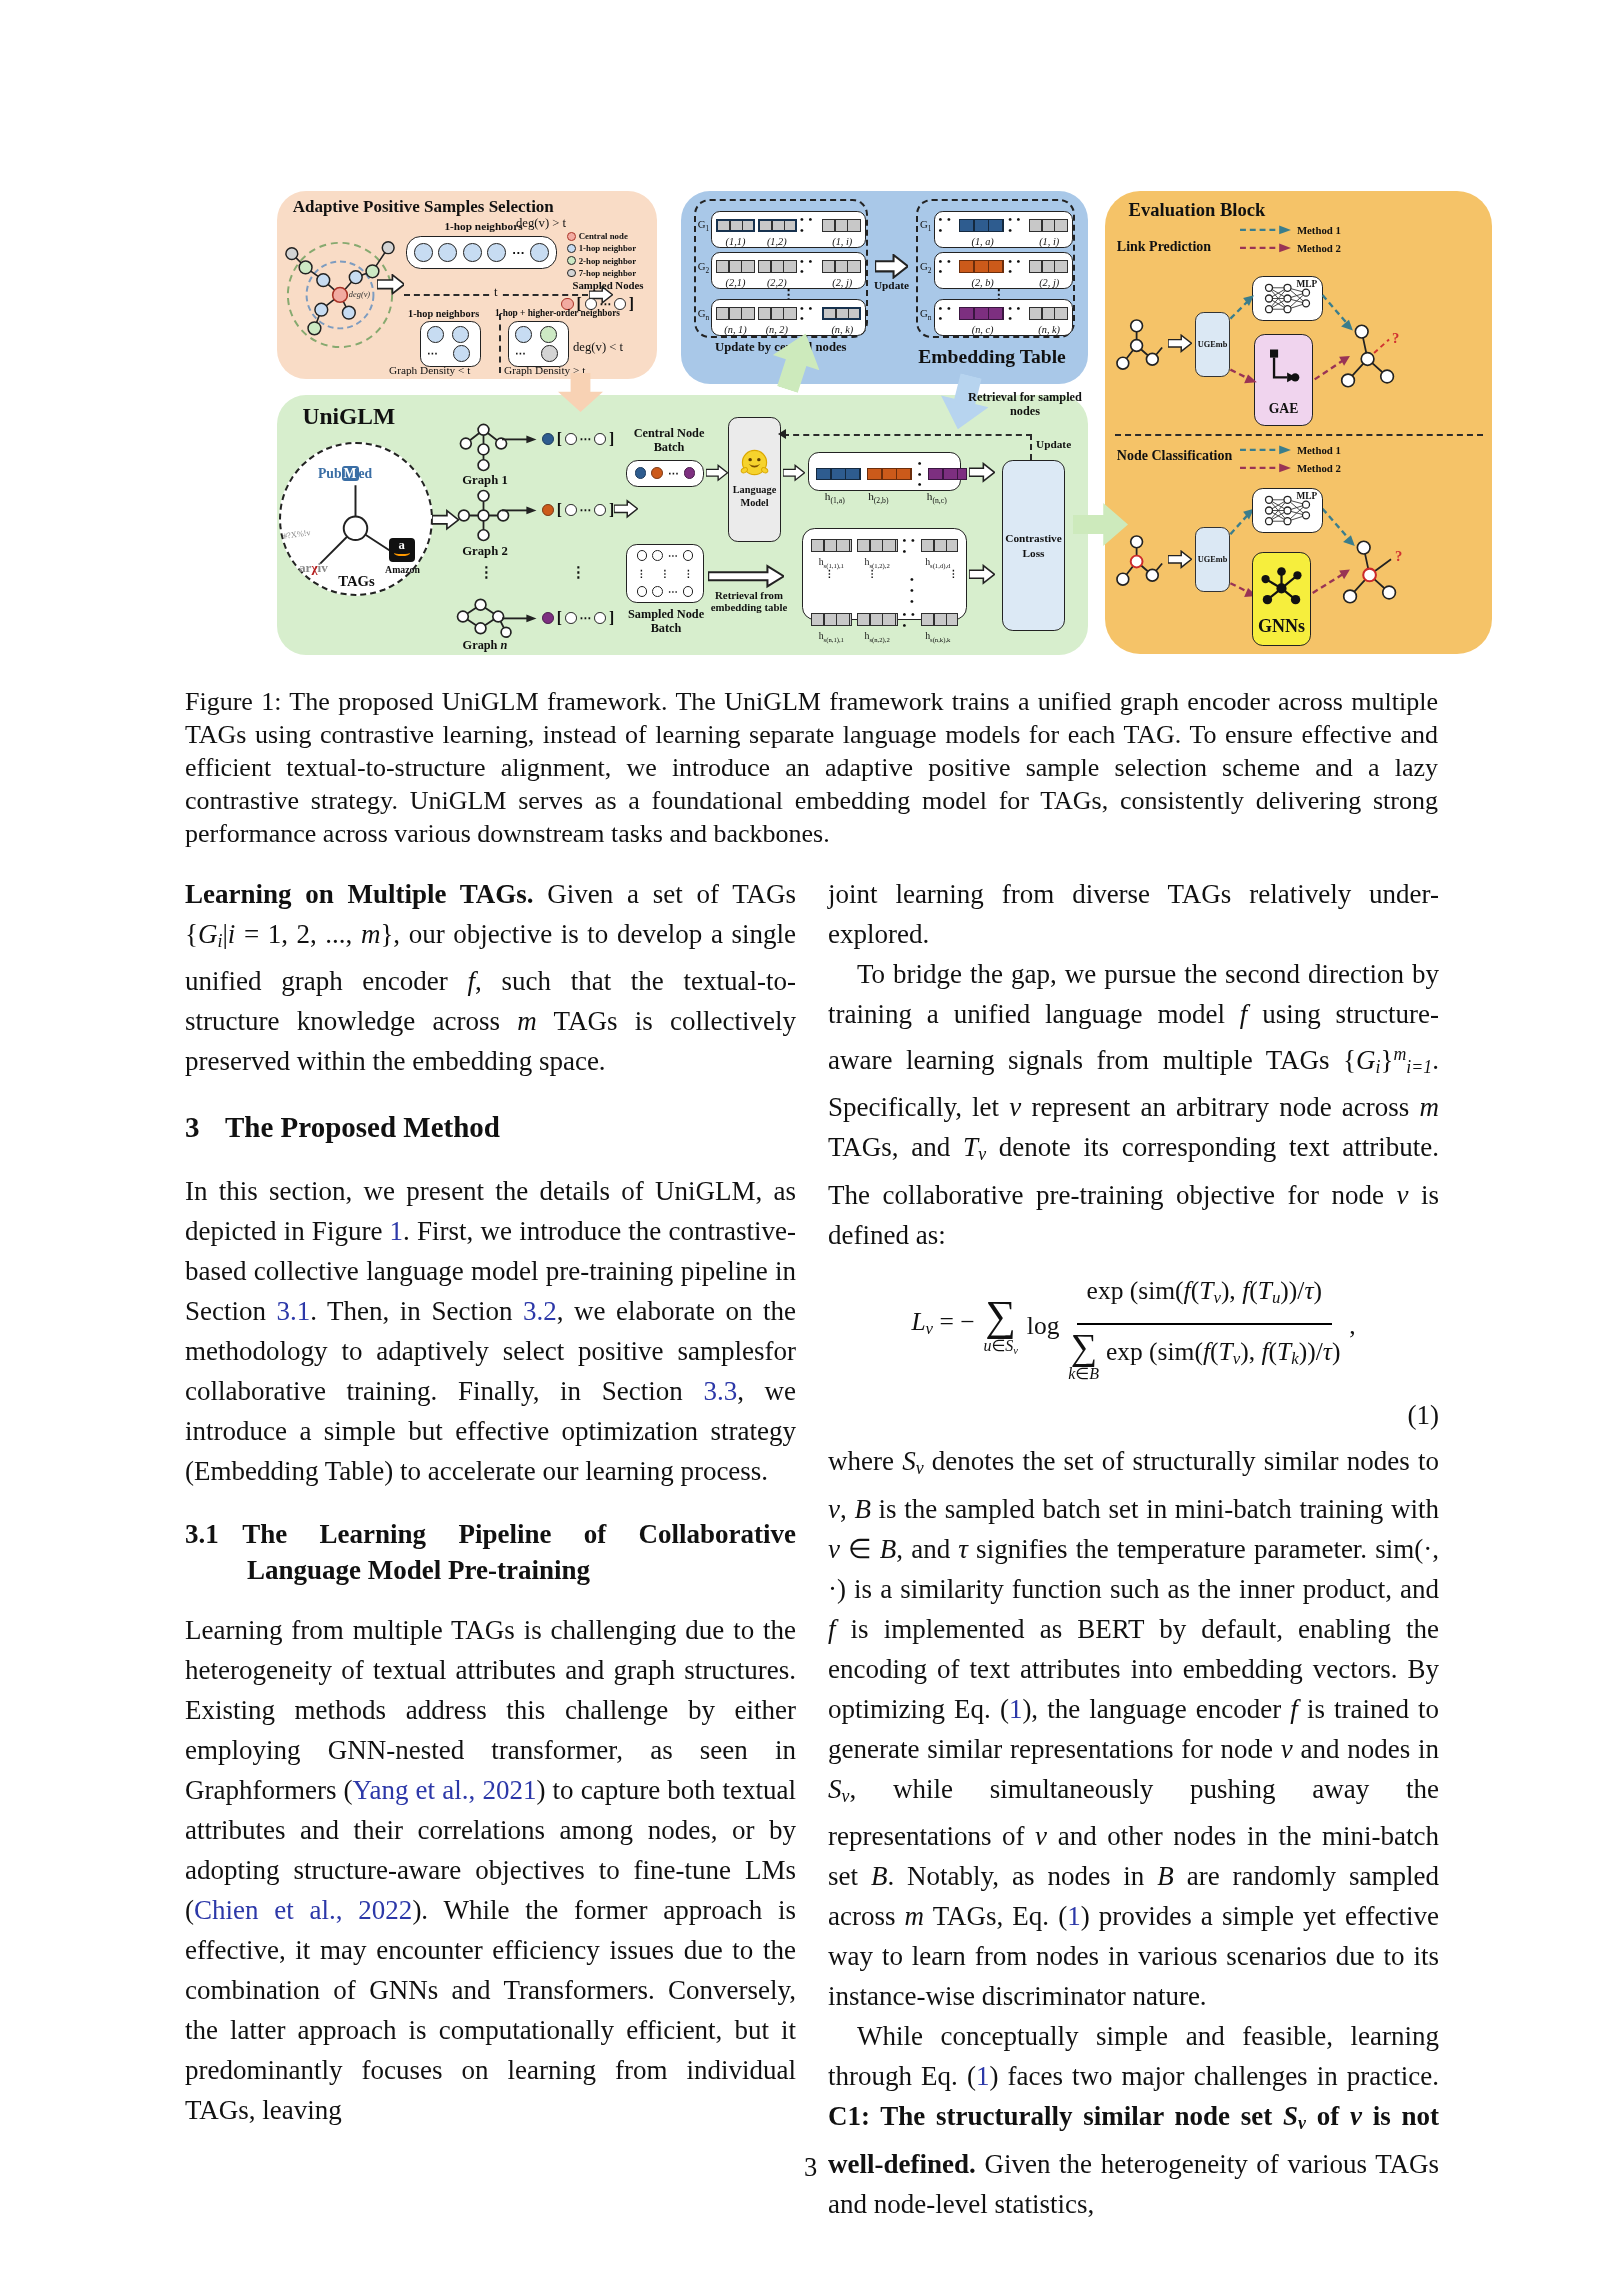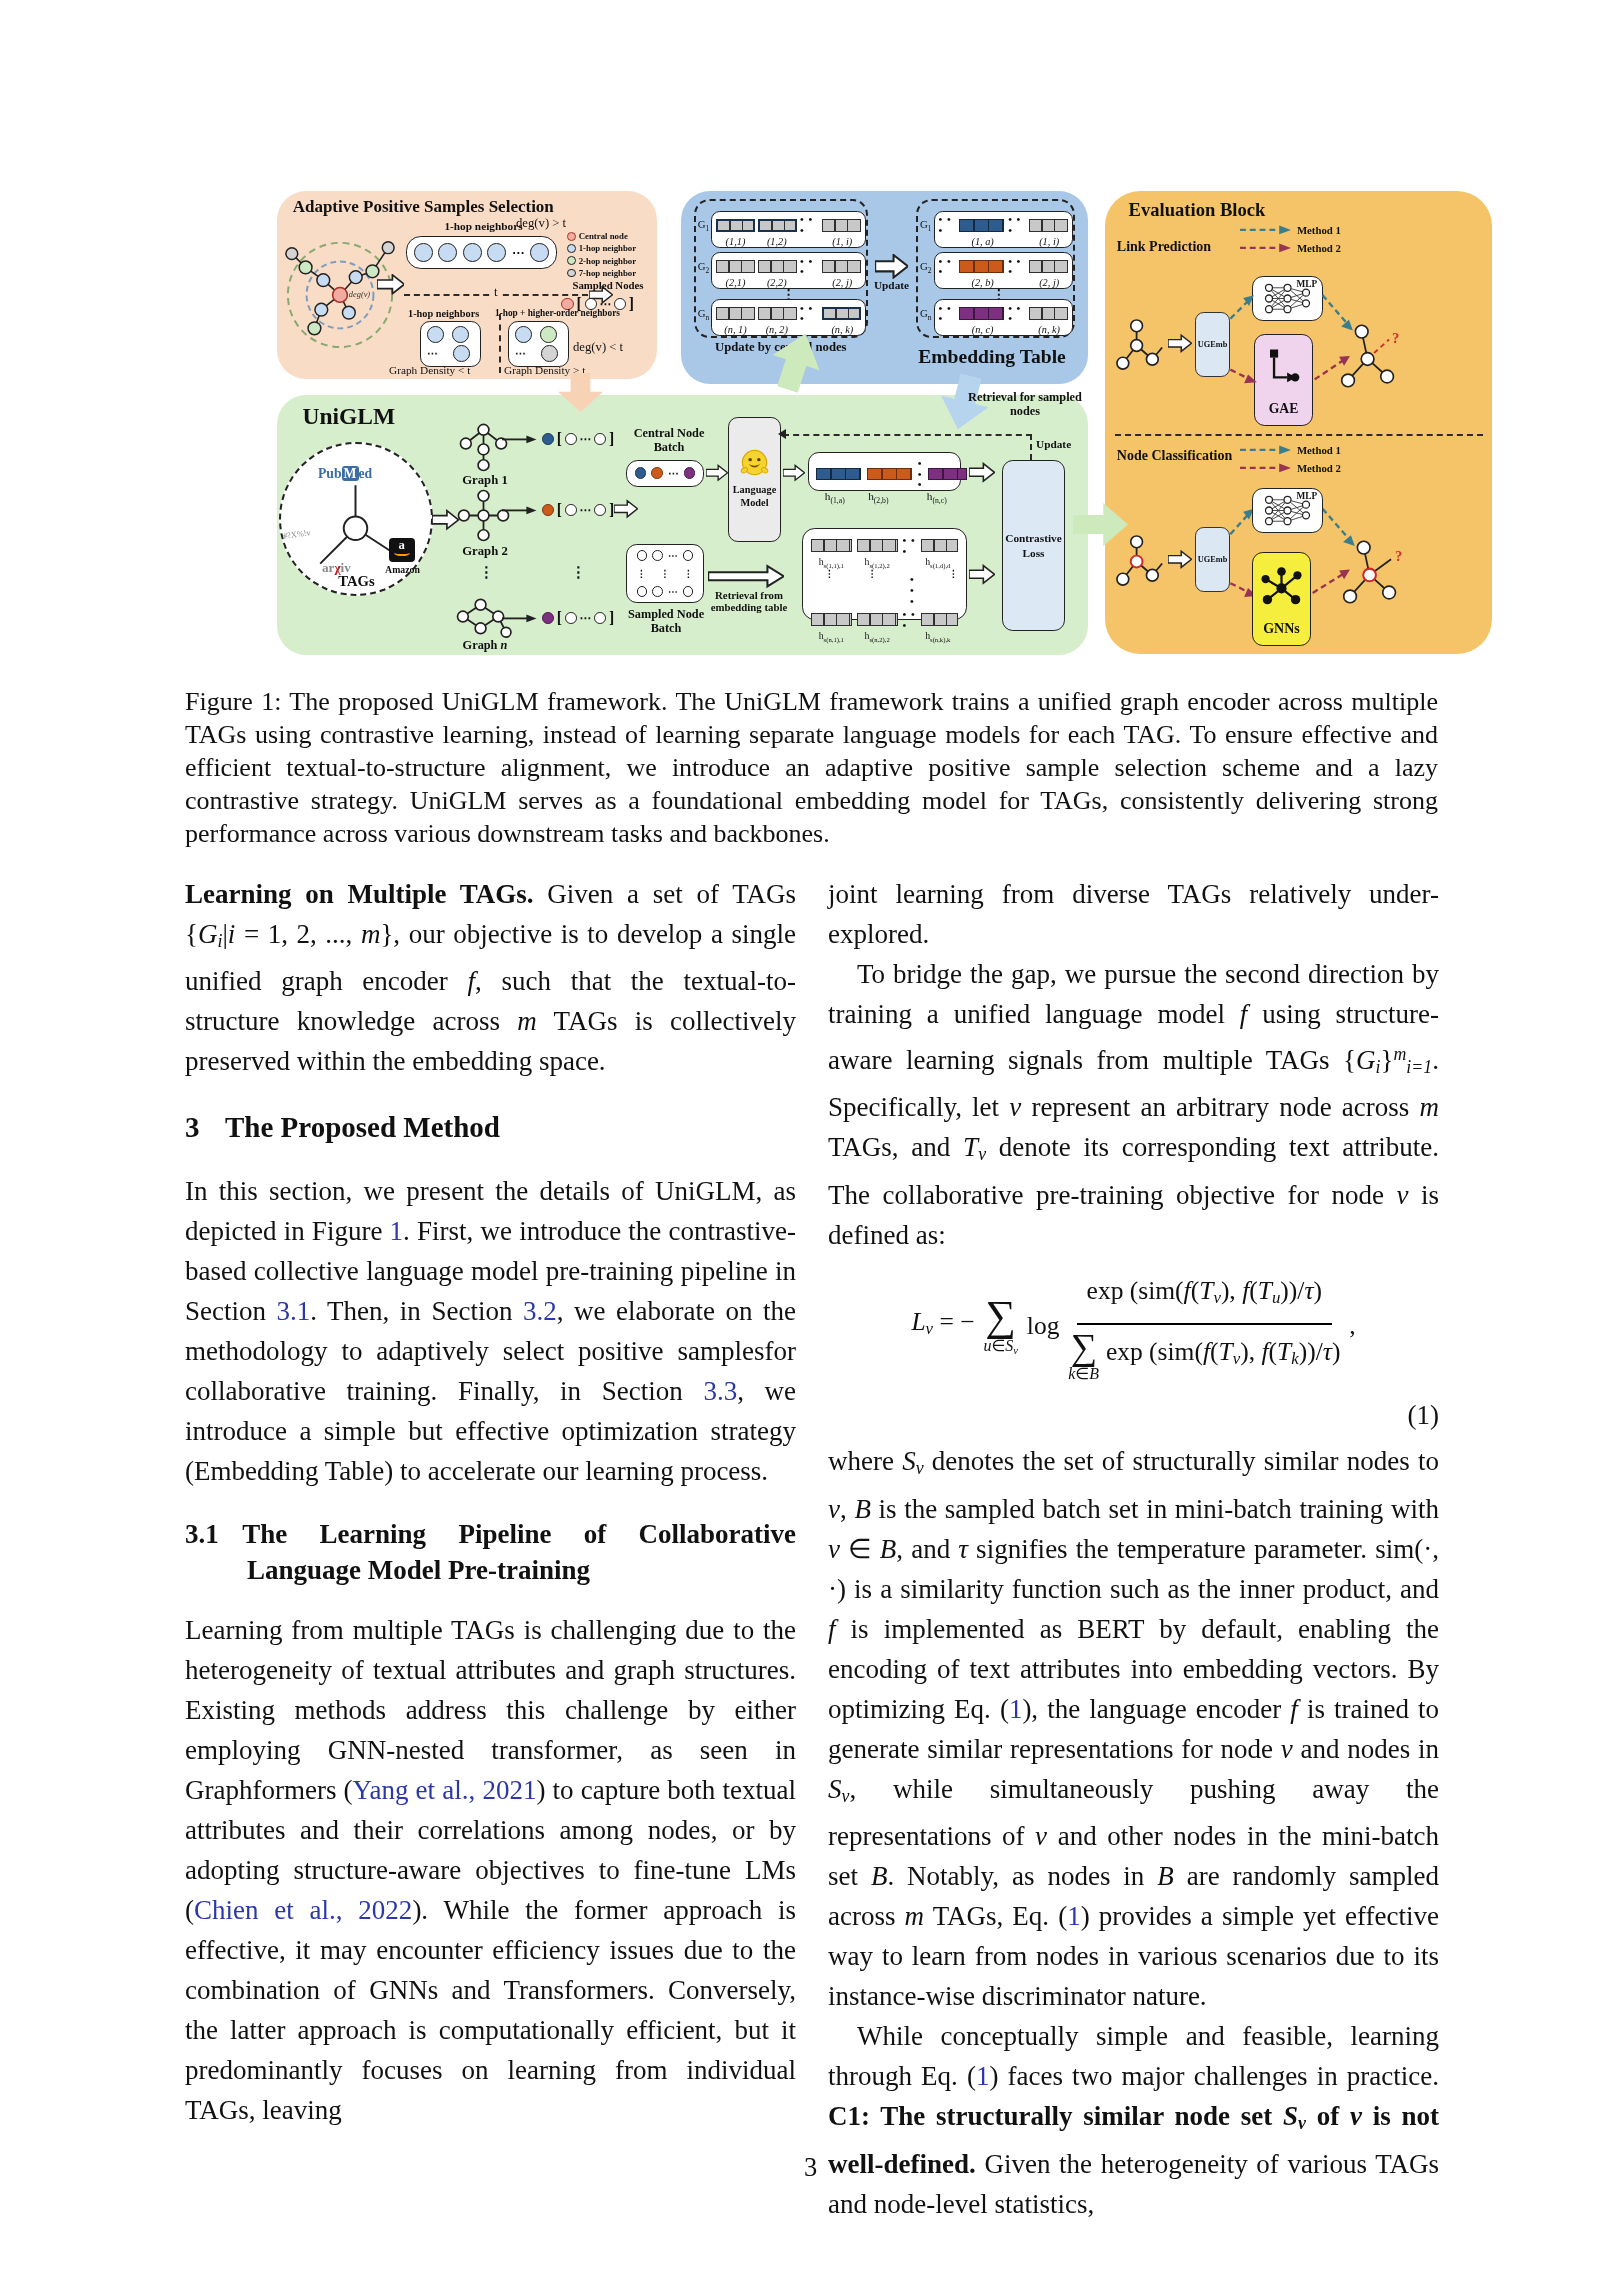--- a/index.html
+++ b/index.html
@@ -321,21 +321,21 @@
 
       <div class="abs" style="left:2px;top:47px;width:154px;height:154px;background:#fff;border:2.5px dashed #222;border-radius:50%;box-sizing:border-box;">
         <svg class="abs" style="left:0;top:0;" width="149" height="149" viewBox="0 0 152 152">
           <path d="M76 86 L76 42 M76 86 L40 122 M76 86 L116 112" stroke="#222" stroke-width="2"></path>
           <circle cx="76" cy="86" r="12" fill="#fff" stroke="#222" stroke-width="2"></circle>
         </svg>
         <div class="lbl" style="left:37px;top:21.6px;font-size:13.7px;font-weight:700;">
           <span style="color:#3a6ea5;">Pub</span><span style="background:#3a6ea5;color:#fff;border-radius:2.9px;padding:0 2px;">M</span><span style="color:#3a6ea5;">ed</span>
         </div>
         <div class="lbl" style="left:2px;top:86px;font-size:8.3px;color:#888;transform:rotate(-8deg);">#?X%!v</div>
-        <div class="lbl b" style="left:41px;top:116px;font-size:13.2px;color:#8a8a8a;">
+        <div class="lbl b" style="left:18px;top:116px;font-size:13.2px;color:#8a8a8a;">
           <span>ar</span><span style="color:#b31b1b;">χ</span><span>iv</span>
         </div>
         <div class="abs" style="left:108px;top:94px;width:25.5px;height:23.5px;background:#111;border-radius:3.9px;color:#fff;text-align:center;">
           <span class="b" style="font-size:12.7px;line-height:14.7px;display:block;">a</span>
           <span style="display:block;width:15.7px;height:3.9px;border-bottom:2px solid #ff9900;border-radius:50%;margin:-2.9px auto 0;"></span>
         </div>
         <div class="lbl b ctr" style="left:100px;top:120px;width:43px;font-size:9.8px;">Amazon</div>
         <div class="lbl b ctr" style="left:41px;top:129px;width:69px;font-size:14.7px;">TAGs</div>
       </div>
 
@@ -667,21 +667,21 @@
       <div class="evgbox" style="left:147px;top:361px;width:59px;height:94px;background:#f6ee3d;justify-content:space-between;padding:9.8px 0 7.8px;box-sizing:border-box;">
         <svg width="45" height="47" viewBox="0 0 48 48">
           <path d="M24 26 L24 8 M24 26 L7 16 M24 26 L9 38 M24 26 L39 38 M24 26 L41 12" stroke="#111" stroke-width="2.4"></path>
           <circle cx="24" cy="26" r="5.4" fill="#111"></circle>
             <circle cx="24" cy="8" r="4.6" fill="#111"></circle>
             <circle cx="7" cy="16" r="4.4" fill="#111"></circle>
             <circle cx="9" cy="38" r="5" fill="#111"></circle>
             <circle cx="39" cy="38" r="5" fill="#111"></circle>
             <circle cx="41" cy="12" r="4.4" fill="#111"></circle>
         </svg>
-        <span class="b" style="font-size:14px;">GNNs</span>
+        <span class="b" style="font-size:18px;">GNNs</span>
       </div>
 
       <svg class="abs" style="left:235px;top:341px;" width="65" height="82" viewBox="0 0 66 84">
         <path d="M30 44 L24 16 M30 44 L10 66 M30 44 L50 62 M30 44 L52 28" stroke="#222" stroke-width="1.8"></path>
         <circle cx="24" cy="16" r="6.5" fill="#fff" stroke="#222" stroke-width="1.7"></circle>
           <circle cx="10" cy="66" r="6.5" fill="#fff" stroke="#222" stroke-width="1.7"></circle>
           <circle cx="50" cy="62" r="6.5" fill="#fff" stroke="#222" stroke-width="1.7"></circle>
           <circle cx="30" cy="44" r="6.5" fill="#fff" stroke="#cc2a2a" stroke-width="2.1"></circle>
         <text x="56" y="30" font-size="15" font-weight="bold" fill="#d03030">?</text>
       </svg>

